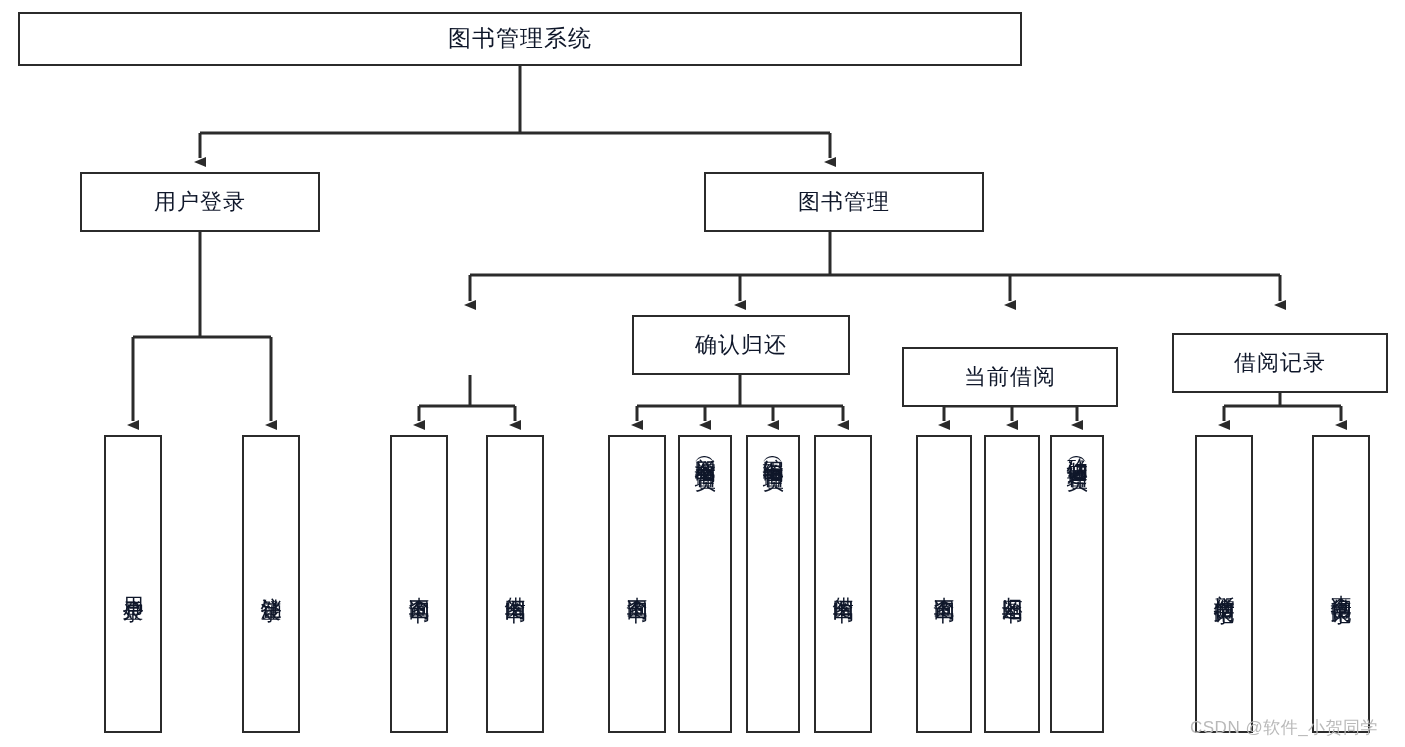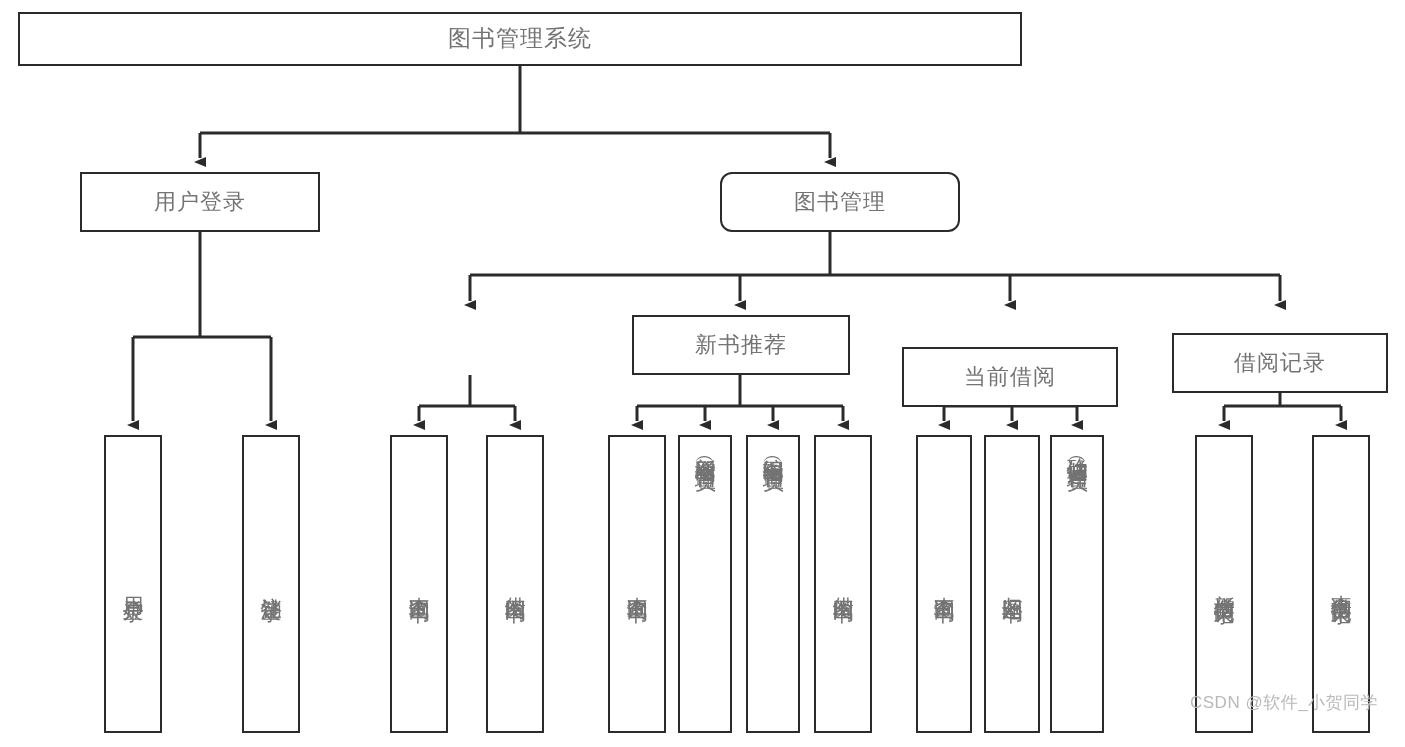--- a/index.html
+++ b/index.html
@@ -23,21 +23,21 @@
     top: 0;
     width: 1405px;
     height: 747px;
     pointer-events: none;
   }
   .node {
     position: absolute;
     box-sizing: border-box;
     background: #ffffff;
     border: 2px solid #2b2b2b;
-    color: #737373;
+    color: #0f172a;
     display: flex;
     align-items: center;
     justify-content: center;
     text-align: center;
     z-index: 2;
   }
   .node.horiz {
     font-size: 22px;
     line-height: 1.2;
     letter-spacing: 1px;
@@ -54,21 +54,21 @@
     padding: 4px 0;
     align-items: center;
     justify-content: center;
   }
   .node.vert.topalign {
     justify-content: flex-start;
   }
   .watermark {
     position: absolute;
     left: 1190px;
-    top: 691px;
+    top: 716px;
     font-size: 17px;
     color: #b9b9b9;
     letter-spacing: 0.5px;
     white-space: nowrap;
     z-index: 3;
   }
 </style>
 </head>
 <body>
 
@@ -120,23 +120,23 @@
       <path d="M1280,375 L1280,406"></path>
       <path d="M1224,406 L1341,406"></path>
       <path d="M1224,406 L1224,421" marker-end="url(#arrow)"></path>
       <path d="M1341,406 L1341,421" marker-end="url(#arrow)"></path>
     </g>
   </svg>
 
   <div class="node horiz root" style="left: 18px; top: 12px; width: 1004px; height: 54px;">图书管理系统</div>
 
   <div class="node horiz" style="left: 80px; top: 172px; width: 240px; height: 60px;">用户登录</div>
-  <div class="node horiz" style="left: 720px; top: 172px; width: 240px; height: 60px; border-radius: 12px;">图书管理</div>
+  <div class="node horiz" style="left: 704px; top: 172px; width: 280px; height: 60px;">图书管理</div>
 
-  <div class="node horiz" style="left: 632px; top: 315px; width: 218px; height: 60px;">新书推荐</div>
+  <div class="node horiz" style="left: 632px; top: 315px; width: 218px; height: 60px;">确认归还</div>
   <div class="node horiz" style="left: 902px; top: 315px; width: 216px; height: 60px; margin-top: 32px;">当前借阅</div>
   <div class="node horiz" style="left: 1172px; top: 333px; width: 216px; height: 60px;">借阅记录</div>
 
   <div class="node vert" style="left: 104px; top: 435px; width: 58px; height: 298px;">用户登录</div>
   <div class="node vert" style="left: 242px; top: 435px; width: 58px; height: 298px;">注销登录</div>
   <div class="node vert" style="left: 390px; top: 435px; width: 58px; height: 298px;">查询图书</div>
   <div class="node vert" style="left: 486px; top: 435px; width: 58px; height: 298px;">借阅图书</div>
   <div class="node vert" style="left: 608px; top: 435px; width: 58px; height: 298px;">查询图书</div>
   <div class="node vert topalign" style="left: 678px; top: 435px; width: 54px; height: 298px;">新增图书（管理员）</div>
   <div class="node vert topalign" style="left: 746px; top: 435px; width: 54px; height: 298px;">编辑图书（管理员）</div>

